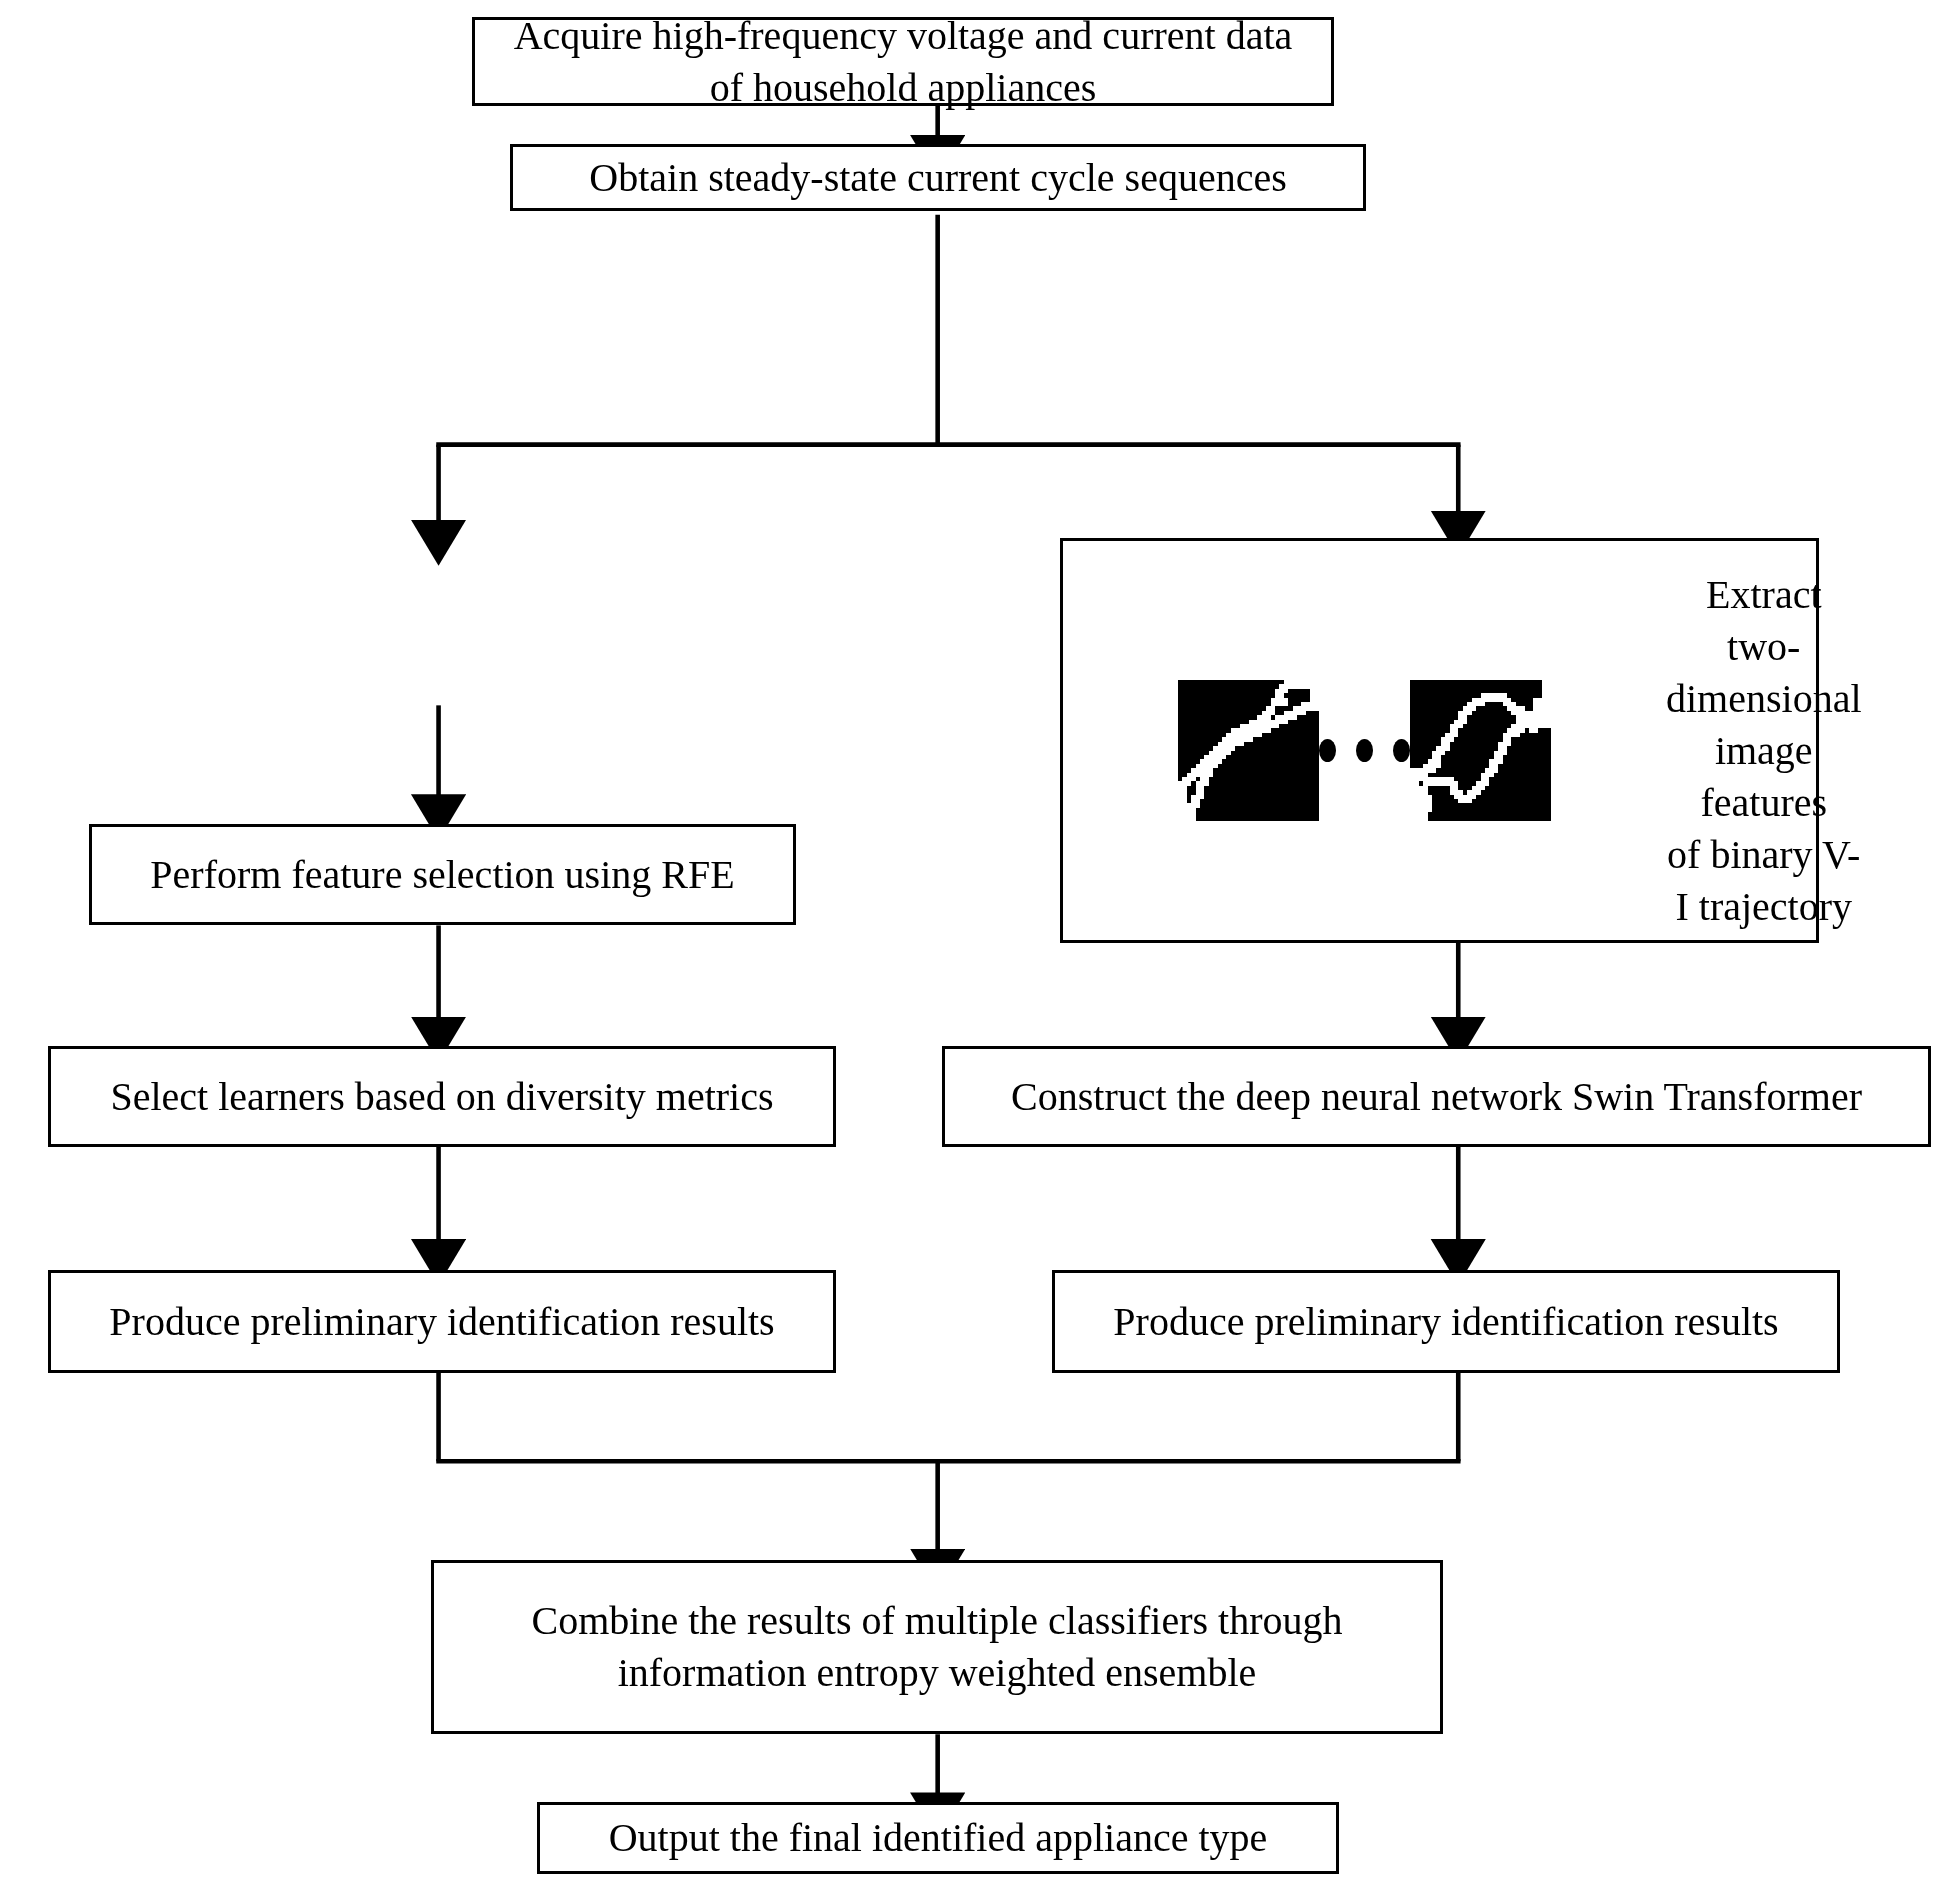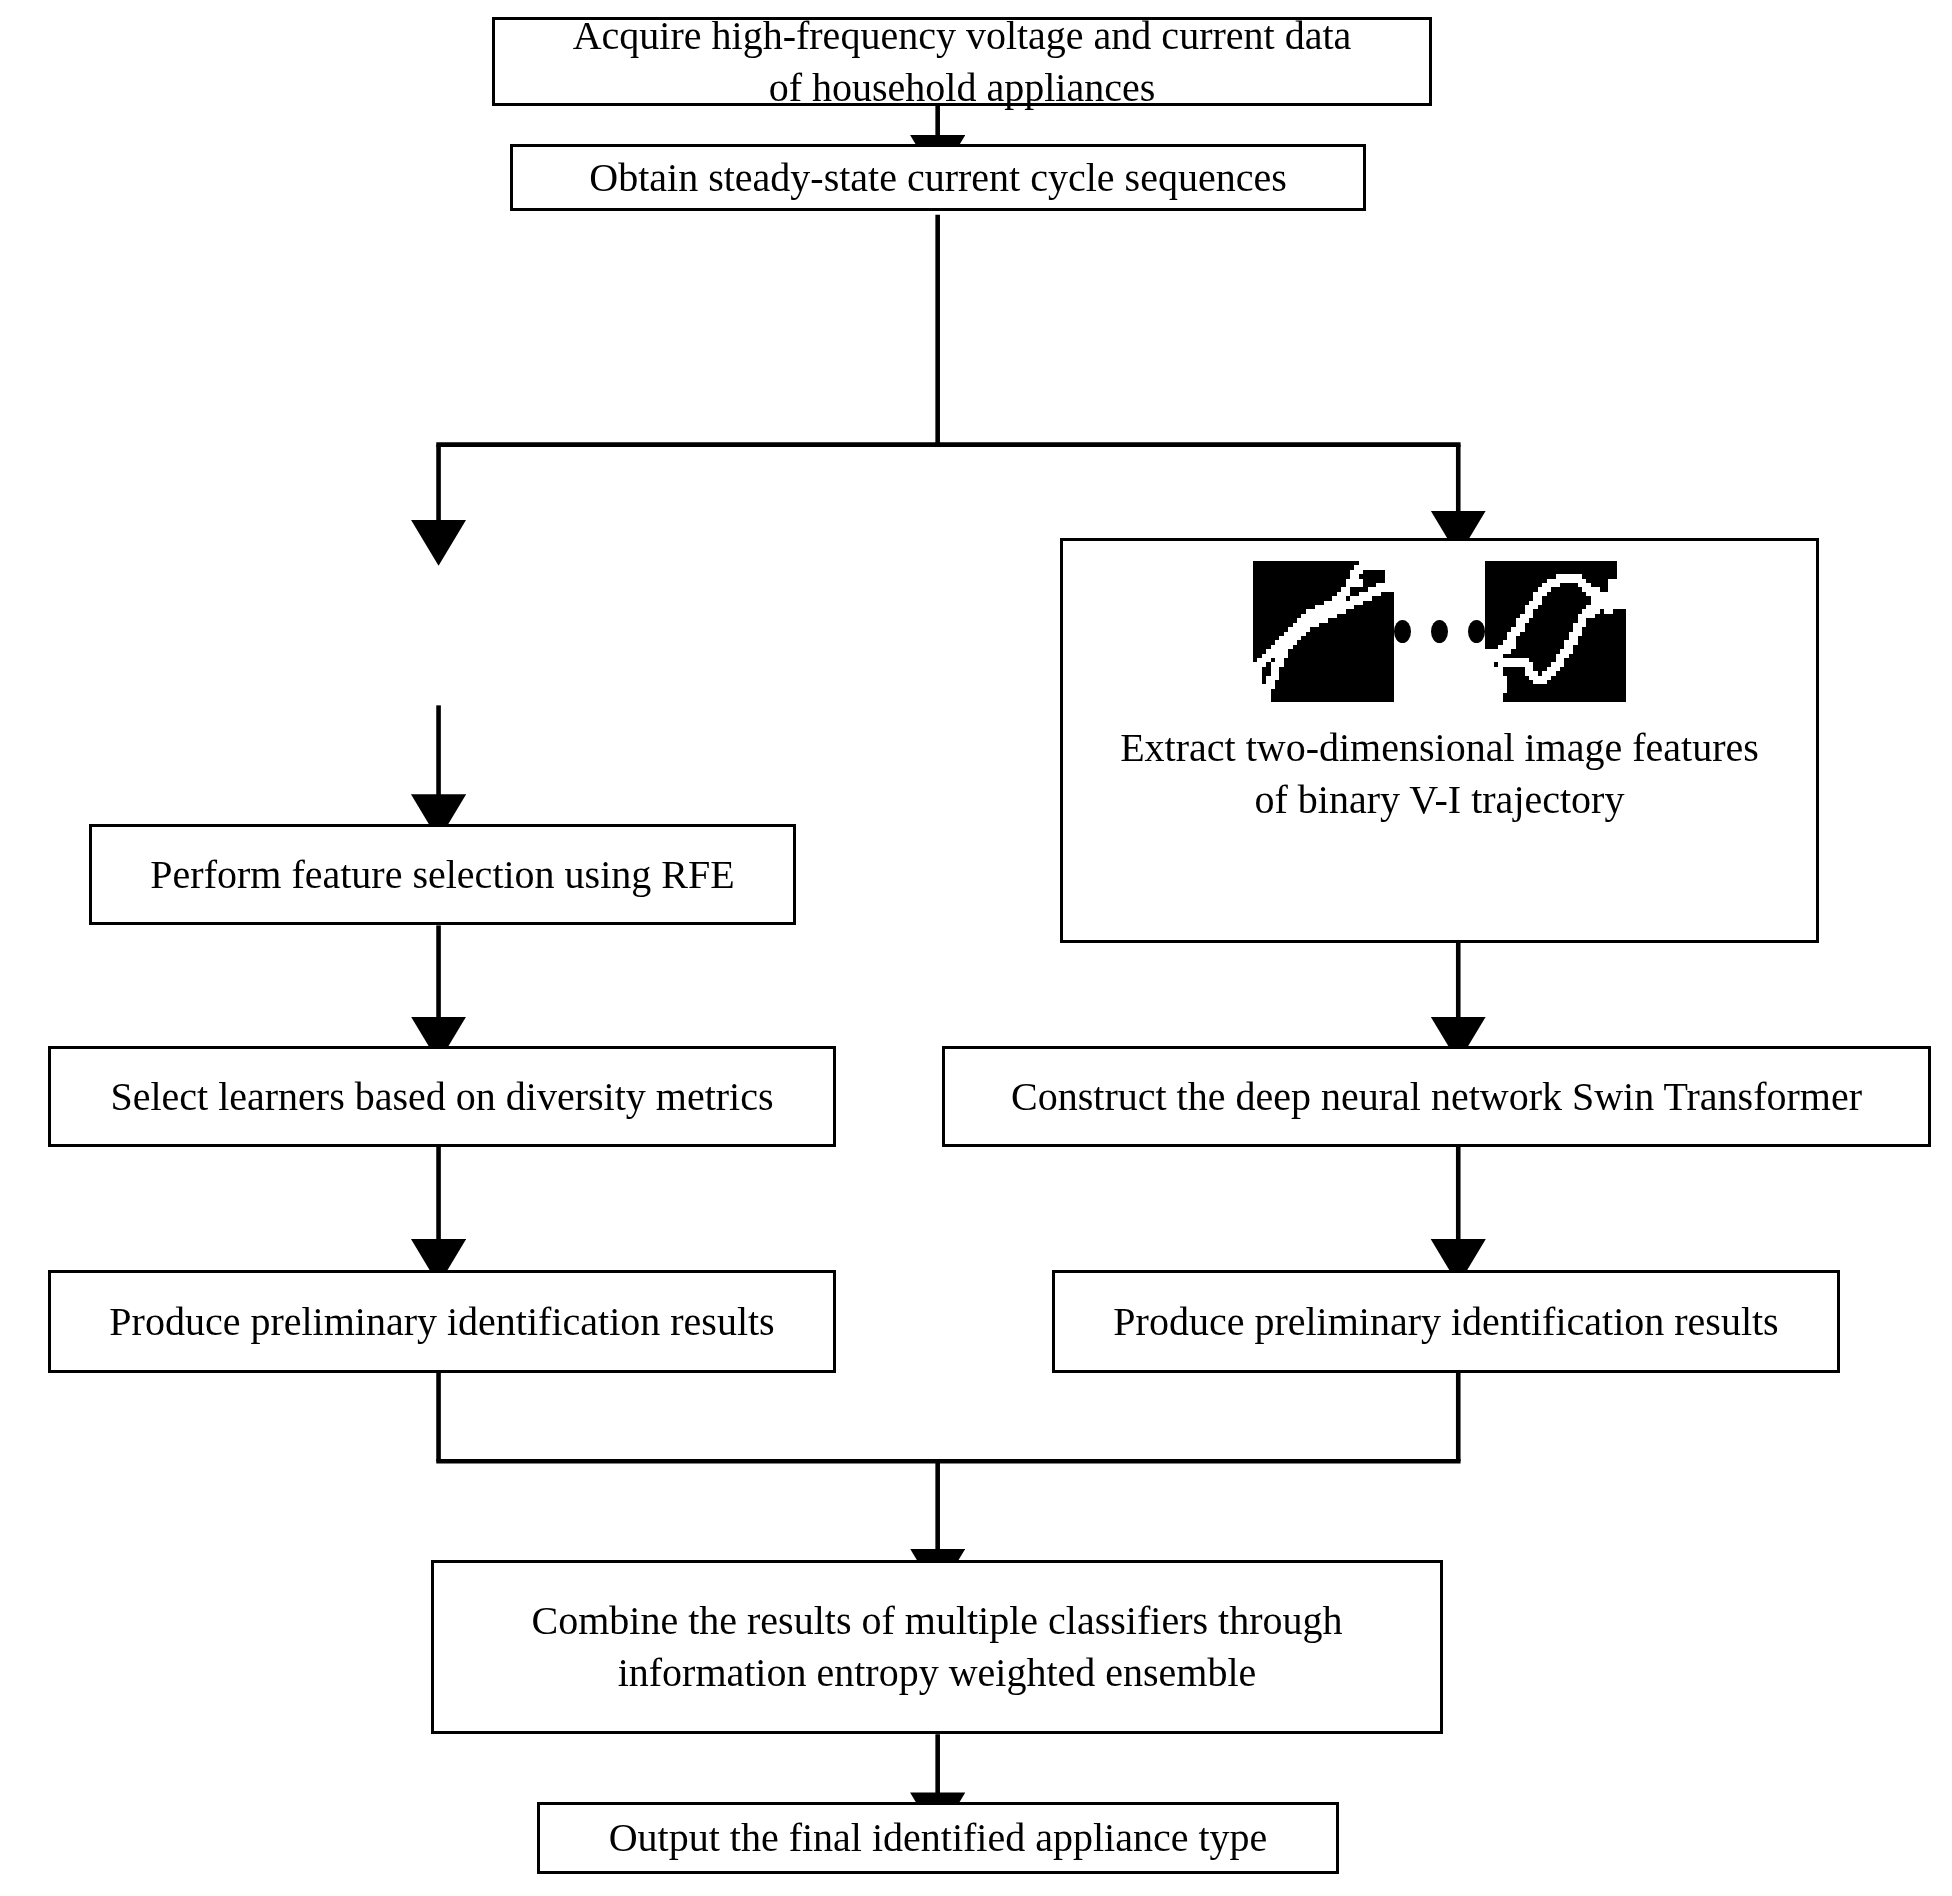--- a/index.html
+++ b/index.html
@@ -33,21 +33,21 @@
   .node .label {
     display: block;
     white-space: pre-line;
   }
   .vi-node {
     position: absolute;
     box-sizing: border-box;
     border: 3.1px solid #000000;
     background: #ffffff;
     display: flex;
-    flex-direction: column;
+    flex-direction: row;
     align-items: center;
     justify-content: flex-start;
   }
   .vi-thumbs {
     display: flex;
     flex-direction: row;
     align-items: center;
     justify-content: center;
     width: 100%;
     margin-top: 20px;
@@ -142,21 +142,21 @@
       <line x1="1902" y1="1790" x2="1902" y2="1906" stroke="#000000" stroke-width="6"></line>
       <line x1="569" y1="1906" x2="1905" y2="1906" stroke="#000000" stroke-width="6"></line>
       <line x1="1223" y1="1906" x2="1223" y2="2032" stroke="#000000" stroke-width="6" marker-end="url(#arrowhead)"></line>
     </g>
 
     <g>
       <line x1="1223" y1="2262" x2="1223" y2="2350" stroke="#000000" stroke-width="6" marker-end="url(#arrowhead)"></line>
     </g>
   </svg>
 
-  <div class="node" style="left:472px; top:17px; width:940px; height:89px;margin-left:20px;">
+  <div class="node" style="left:472px; top:17px; width:862px; height:89px;">
     <span class="label">Acquire high-frequency voltage and current data
 of household appliances</span>
   </div>
 
   <div class="node" style="left:510px; top:144px; width:856px; height:67px;">
     <span class="label">Obtain steady-state current cycle sequences</span>
   </div>
 
 
   <div class="vi-node" style="left:1060px; top:538px; width:759px; height:405px;">

